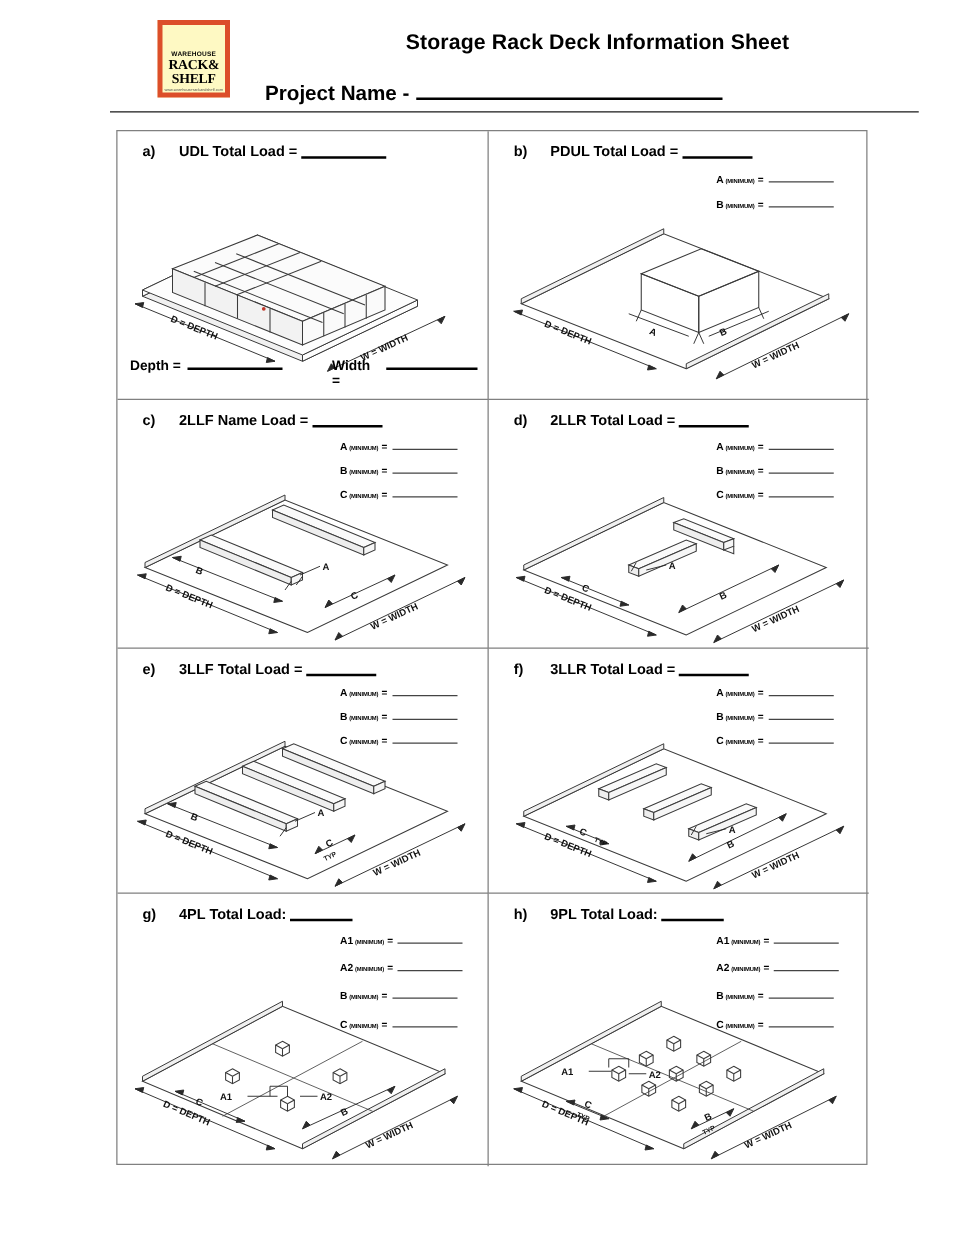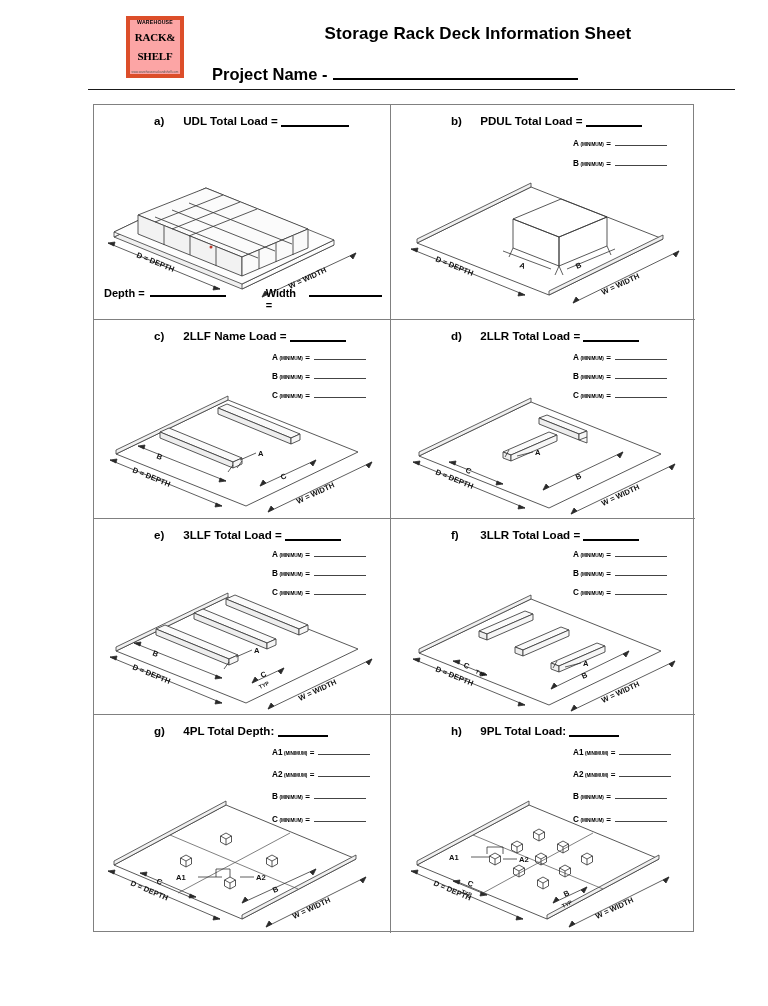--- a/index.html
+++ b/index.html
@@ -6,22 +6,22 @@
   body{
     width:768px;height:1006px;background:#ffffff;
     font-family:"Liberation Sans", sans-serif;
     color:#000;overflow:hidden;position:relative;
   }
 
   
   #header{position:absolute;left:0;top:0;width:768px;height:95px;}
   #logo{
     position:absolute;left:126px;top:16px;width:58px;height:62px;
-    background:#fca5a5;border:4px solid #DC4E2A;box-sizing:border-box;
-    display:flex;flex-direction:column;align-items:center;justify-content:space-between;
+    background:#fef9c3;border:4px solid #DC4E2A;box-sizing:border-box;
+    display:flex;flex-direction:column;align-items:center;justify-content:flex-end;
     line-height:1;
   }
   #logo .l1{font-size:5.2px;font-weight:bold;letter-spacing:.2px;}
   #logo .l2{font-size:11px;font-weight:bold;letter-spacing:-.2px;font-family:"Liberation Serif",serif;}
   #logo .l3{font-size:11px;font-weight:bold;letter-spacing:-.2px;font-family:"Liberation Serif",serif;}
   #logo .l4{font-size:3.1px;color:#555;margin-top:2px;}
 
   #title-block{position:absolute;left:200px;top:24px;width:500px;}
   #doc-title{
     font-size:17px;font-weight:bold;text-align:center;
@@ -43,21 +43,21 @@
   #grid{
     position:absolute;left:93px;top:104px;width:601px;height:828px;
     display:grid;grid-template-columns:297px 304px;
     grid-template-rows:215px 199px 196px 218px;
     border:1.3px solid #808080;box-sizing:border-box;
   }
   .cell{position:relative;box-sizing:border-box;overflow:hidden;}
   .cell.bR{border-right:1.3px solid #808080;}
   .cell.bB{border-bottom:1.3px solid #808080;}
 
-  .cap{position:absolute;top:9px;left:20px;font-size:11.6px;font-weight:bold;white-space:nowrap;margin-left:40px;}
+  .cap{position:absolute;top:9px;left:20px;font-size:11.6px;font-weight:bold;white-space:nowrap;}
   .cap .ltr{display:inline-block;width:26px;}
   .cap .rule{display:inline-block;border-bottom:2.2px solid #000;height:11px;vertical-align:-2px;}
   .r-long{width:68px;}
   .r-mid{width:56px;}
   .r-sh{width:50px;}
 
   
   .mins{position:absolute;font-size:7.4px;font-weight:bold;line-height:1;}
   .mins .row{display:flex;align-items:baseline;white-space:nowrap;}
   .mins .lbl{font-size:8.2px;font-weight:bold;}
@@ -532,21 +532,21 @@
         <path d="M180,146 l3,-6 l3,3 z" fill="#2a2a2a"></path>
         <path d="M284,96 l-3,6 l-3,-3 z" fill="#2a2a2a"></path>
       </g>
       <text class="dtxt" transform="translate(212,138) rotate(-25)">W = WIDTH</text>
     </svg>
   </div>
 
   <div class="cell bR">
     <div class="cap">
       <span class="ltr">g)</span>
-      <span>4PL Total Depth:</span>
+      <span>4PL Total Load:</span>
       <span class="rule r-sh"></span>
     </div>
 
     <div class="mins" style="left:178px;top:32px">
       <div class="row" style="margin-bottom:12px">
         <span class="lbl">A1</span>
         <span class="sub">(MINIMUM)</span>
         <span class="eq">=</span>
         <span class="ln"></span>
       </div>

